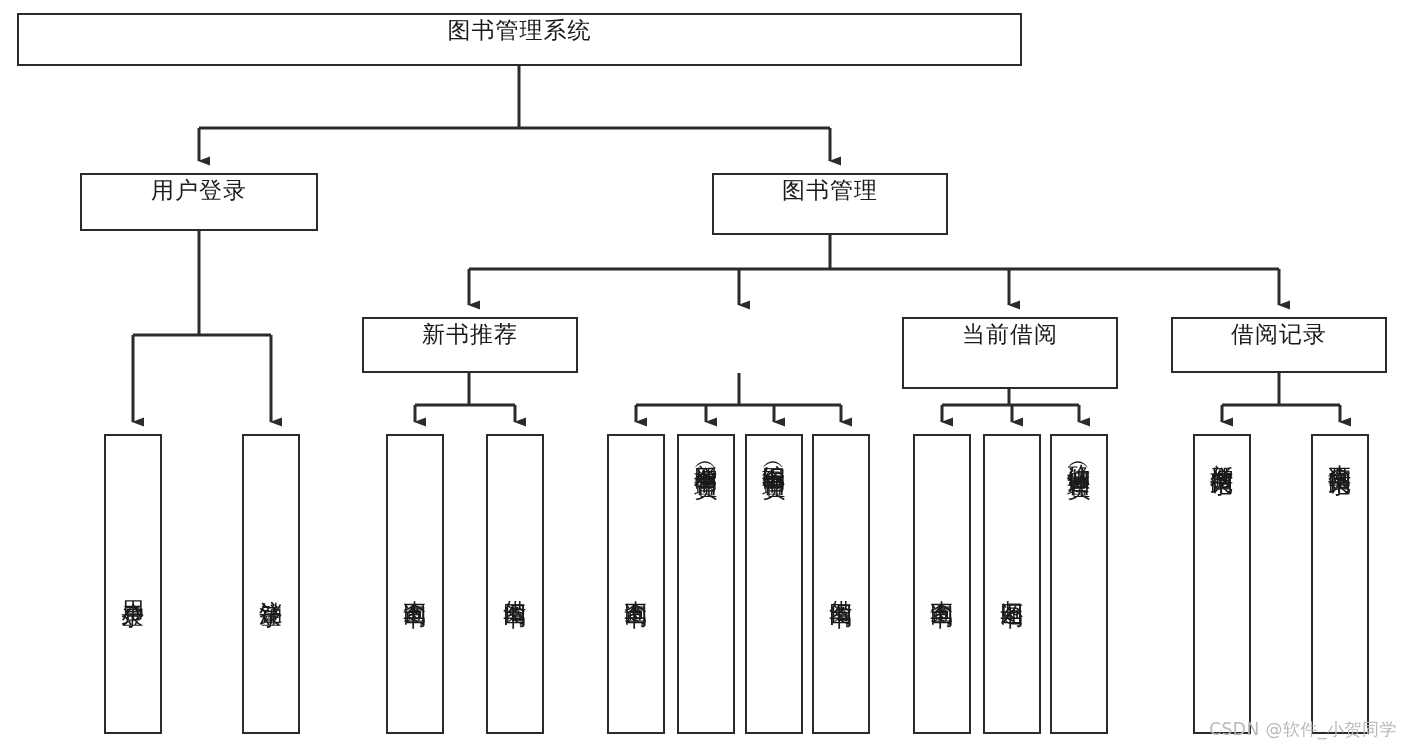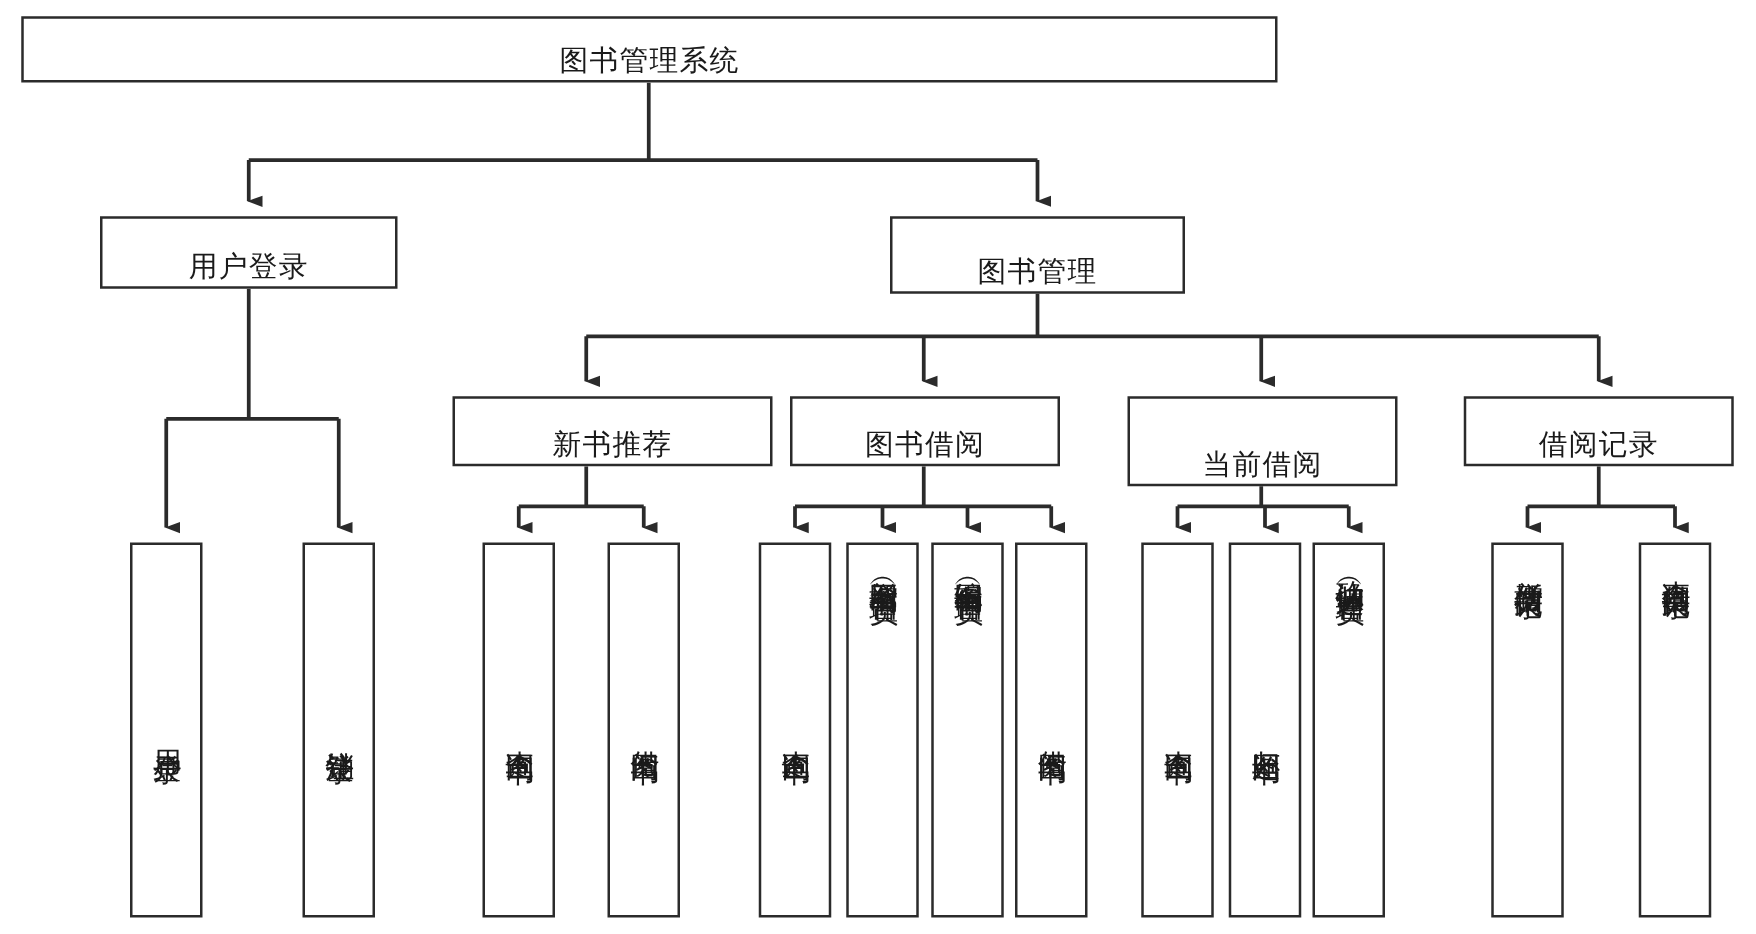--- a/index.html
+++ b/index.html
@@ -25,21 +25,21 @@
     top: 0;
     width: 1405px;
     height: 747px;
   }
   .node {
     position: absolute;
     box-sizing: border-box;
     border: 2px solid #2b2b2b;
     background: #ffffff;
     display: flex;
-    align-items: flex-end;
+    align-items: flex-start;
     justify-content: center;
     color: #1a1a1a;
   }
   .node.horiz {
     font-size: 23px;
     letter-spacing: 1px;
   }
   .node.leaf {
     font-size: 23px;
     align-items: flex-start;
@@ -129,25 +129,22 @@
     <span>图书管理系统</span>
   </div>
 
   <div class="node horiz" id="node-l1-0" style="left: 80px; top: 173px; width: 238px; height: 58px;">
     <span>用户登录</span>
   </div>
   <div class="node horiz" id="node-l1-1" style="left: 712px; top: 173px; width: 236px; height: 62px;">
     <span>图书管理</span>
   </div>
 
-  <div class="node horiz" id="node-l2-0" style="left: 362px; top: 317px; width: 256px; height: 56px;">
+  <div class="node horiz" id="node-l2-0" style="left: 362px; top: 317px; width: 216px; height: 56px;">
     <span>新书推荐</span>
-  </div>
-  <div class="node horiz" id="node-l2-1" style="left: 632px; top: 317px; width: 216px; height: 56px;">
-    <span>图书借阅</span>
   </div>
   <div class="node horiz" id="node-l2-2" style="left: 902px; top: 317px; width: 216px; height: 72px;">
     <span>当前借阅</span>
   </div>
   <div class="node horiz" id="node-l2-3" style="left: 1171px; top: 317px; width: 216px; height: 56px;">
     <span>借阅记录</span>
   </div>
 
   <div class="node leaf centered" id="node-leaf-0" style="left: 104px; top: 434px; width: 58px; height: 300px;">
     <span class="vtext">用户登录</span>
@@ -182,13 +179,14 @@
   <div class="node leaf" id="node-leaf-10" style="left: 1050px; top: 434px; width: 58px; height: 300px;">
     <span class="vtext">确认归还（管理员）</span>
   </div>
   <div class="node leaf" id="node-leaf-11" style="left: 1193px; top: 434px; width: 58px; height: 300px;">
     <span class="vtext">新增借阅记录</span>
   </div>
   <div class="node leaf" id="node-leaf-12" style="left: 1311px; top: 434px; width: 58px; height: 300px;">
     <span class="vtext">查询借阅记录</span>
   </div>
 
+  <div class="watermark">CSDN @软件_小贺同学</div>
 </div>
 
 </body></html>

